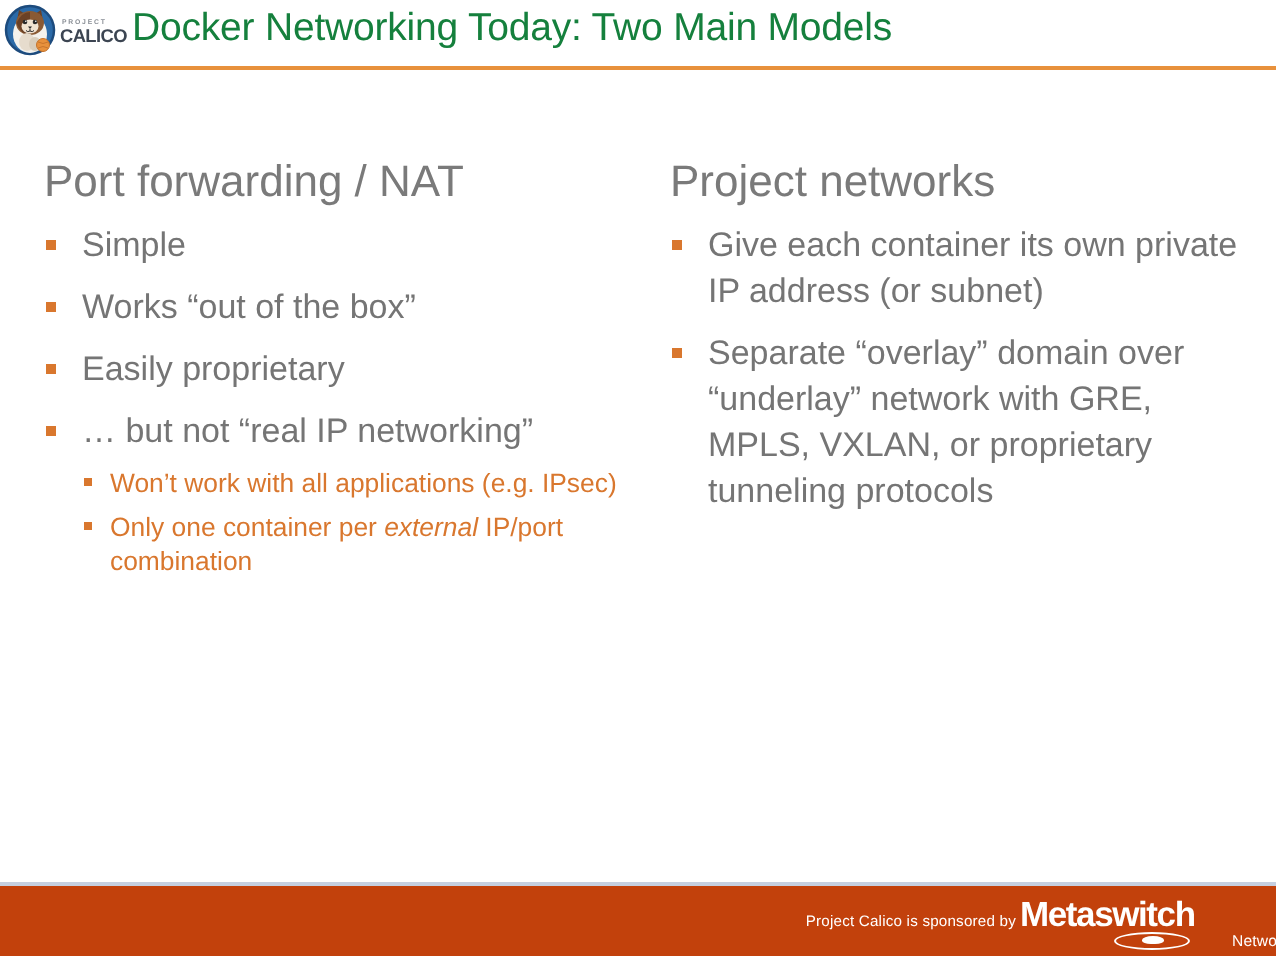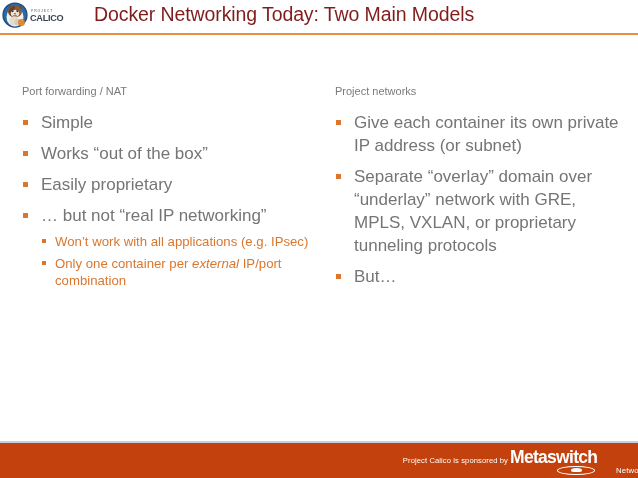--- a/index.html
+++ b/index.html
@@ -65,24 +65,23 @@
     font-weight: bold;
     letter-spacing: -0.3px;
     color: #3c4552;
     line-height: 10px;
   }
   .slide-title {
     position: absolute;
     left: 66px;
     top: 3px;
     font-size: 19.5px;
-    color: #7f1d1d;
+    color: #15803d;
     letter-spacing: -0.1px;
     white-space: nowrap;
-    margin-left: 28px;
   }
   .header-rule {
     position: absolute;
     left: 0;
     top: 33px;
     width: 638px;
     height: 1.5px;
     background: #e8913c;
   }
 
@@ -95,21 +94,21 @@
     height: 350px;
   }
   .col {
     position: absolute;
     top: 0;
   }
   .col-left  { left: 22px;  width: 290px; }
   .col-right { left: 335px; width: 295px; }
 
   .col-head {
-    font-size: 11px;
+    font-size: 22px;
     color: #7a7a7a;
     line-height: 22px;
     margin: 0 0 9px 0;
     white-space: nowrap;
   }
 
   ul.bullets {
     list-style: none;
     margin: 0;
     padding: 0;
@@ -299,23 +298,20 @@
 
     <div class="col col-right">
       <div class="col-head">Project networks</div>
       <ul class="bullets">
         <li>
           <span>Give each container its own private IP address (or subnet)</span>
         </li>
         <li>
           <span>Separate “overlay” domain over “underlay” network with GRE, MPLS, VXLAN, or proprietary tunneling protocols</span>
         </li>
-        <li>
-          <span>But…</span>
-        </li>
       </ul>
     </div>
 
   </div>
 
   <div class="footer-hairline"></div>
   <div class="footer">
     <div class="sponsor-text">Project Calico is sponsored by</div>
     <div class="ms-logo">
       <div class="ms-word">Metaswitch</div>

